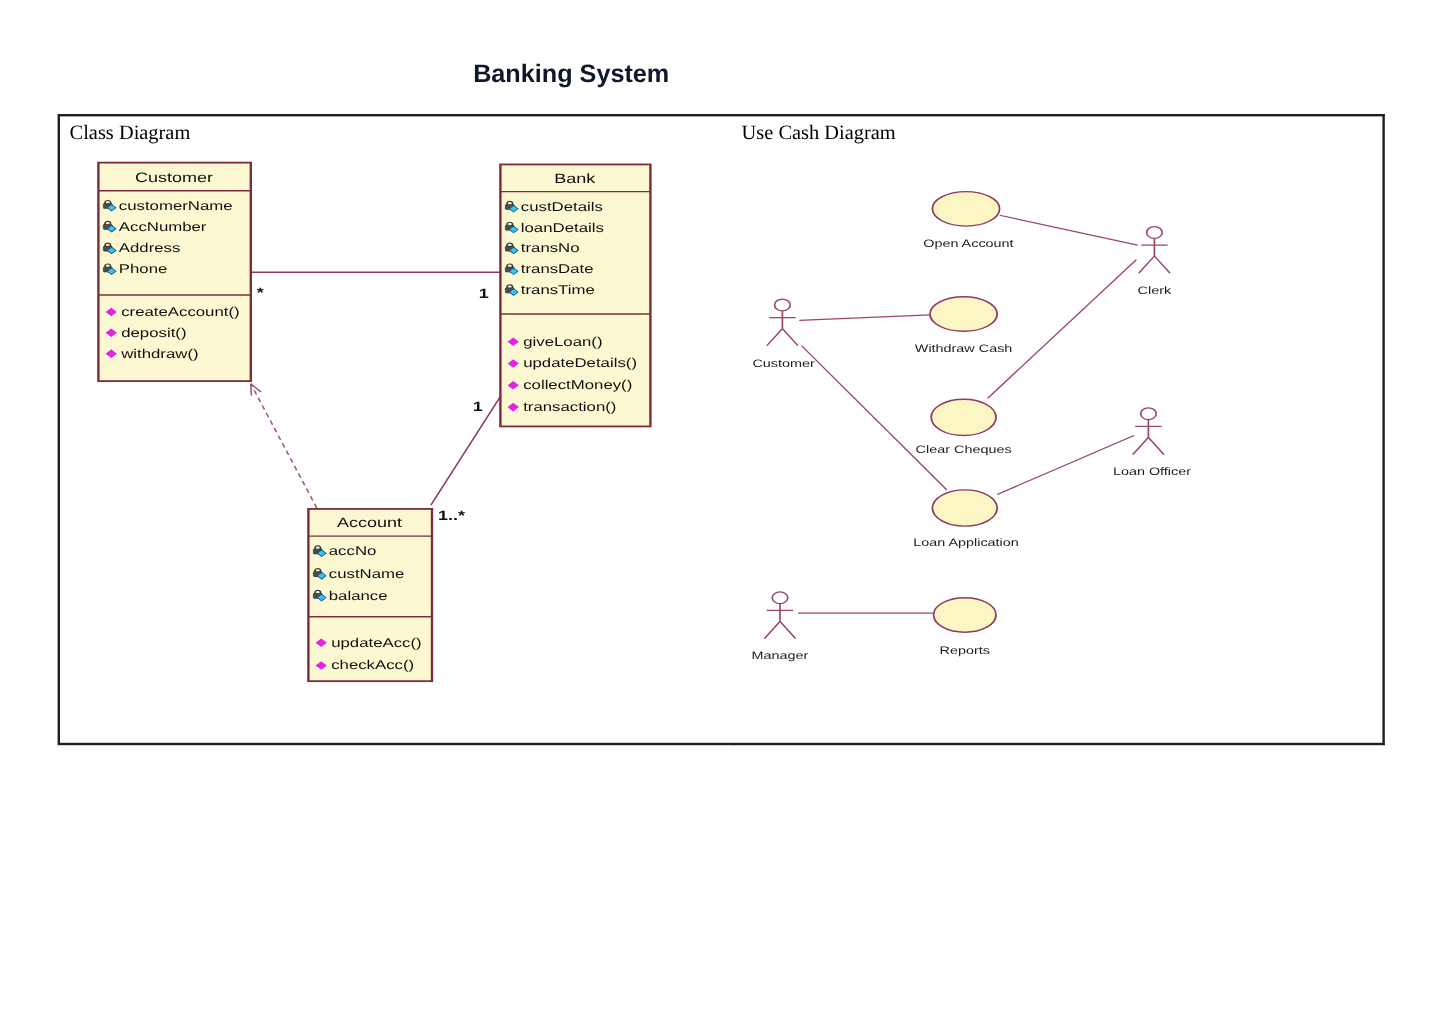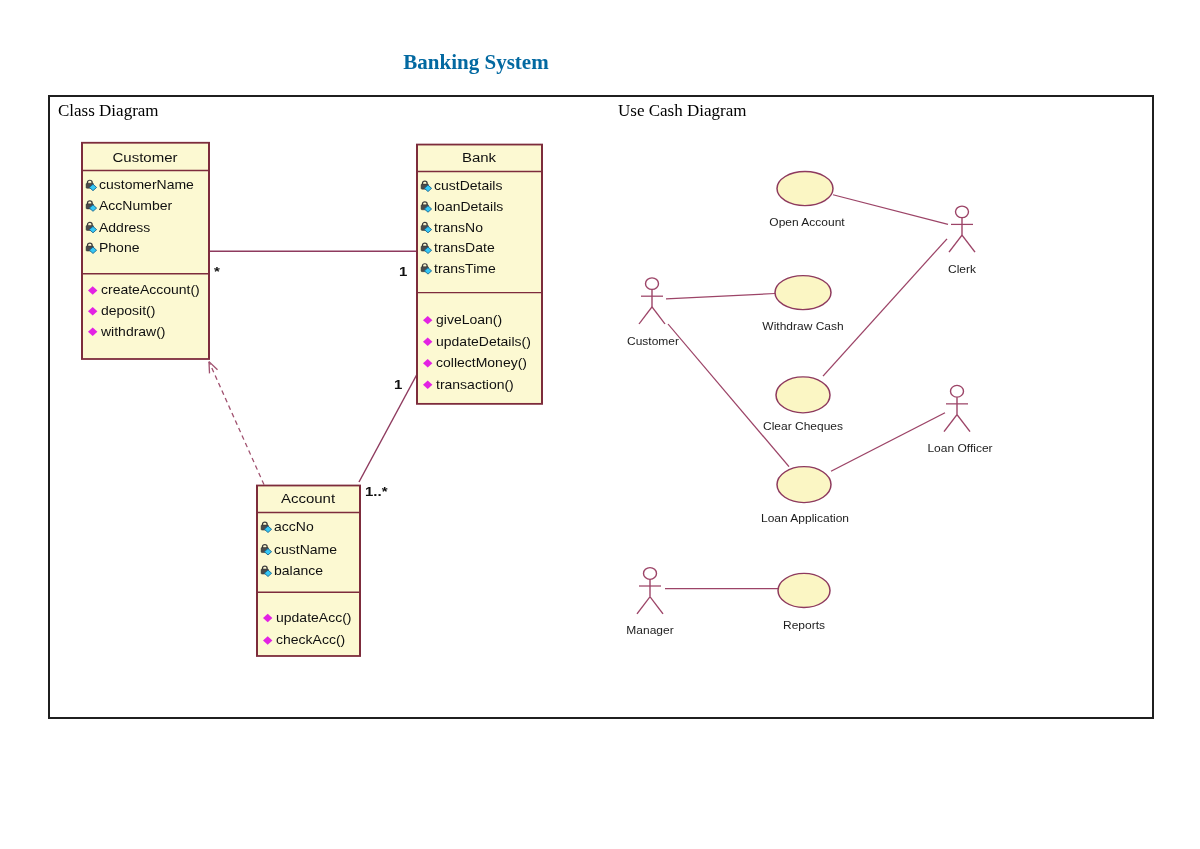--- a/index.html
+++ b/index.html
@@ -1,20 +1,20 @@
 <!DOCTYPE html>
 <html><head>
 <meta charset="utf-8">
 <style>
   html,body{margin:0;padding:0;background:#ffffff;}
   .page{position:relative;width:1200px;height:849px;background:#ffffff;overflow:hidden;
         font-family:"Liberation Sans",sans-serif;}
   .doc-title{position:absolute;top:50px;left:0;width:952px;text-align:center;
-        font-family:Liberation Serif, serif;font-weight:700;font-size:21px;color:#0369a1;}
-  .panel{position:absolute;top:95px;height:624px;border:2px solid #1f1f1f;box-sizing:border-box;background:#fff;}
+        font-family:Liberation Sans, sans-serif;font-weight:700;font-size:21px;color:#0f172a;}
+  .panel{position:absolute;top:95px;height:526px;border:2px solid #1f1f1f;box-sizing:border-box;background:#fff;}
   .panel-left{left:48px;width:564px;}
   .panel-right{left:610px;width:544px;border-left:none;}
   .panel-header{position:absolute;top:4px;left:8px;font-family:"Liberation Serif",serif;
         font-size:17px;font-weight:500;color:#000;z-index:2;}
   svg.diagram{position:absolute;top:0;left:0;width:100%;height:100%;}
   text{font-family:"Liberation Sans",sans-serif;fill:#101010;}
   .cls-title{font-size:15px;}
   .cls-row{font-size:14px;}
   .mult{font-size:15px;font-weight:600;}
   .uc-label{font-size:12px;fill:#1c1c1c;}

